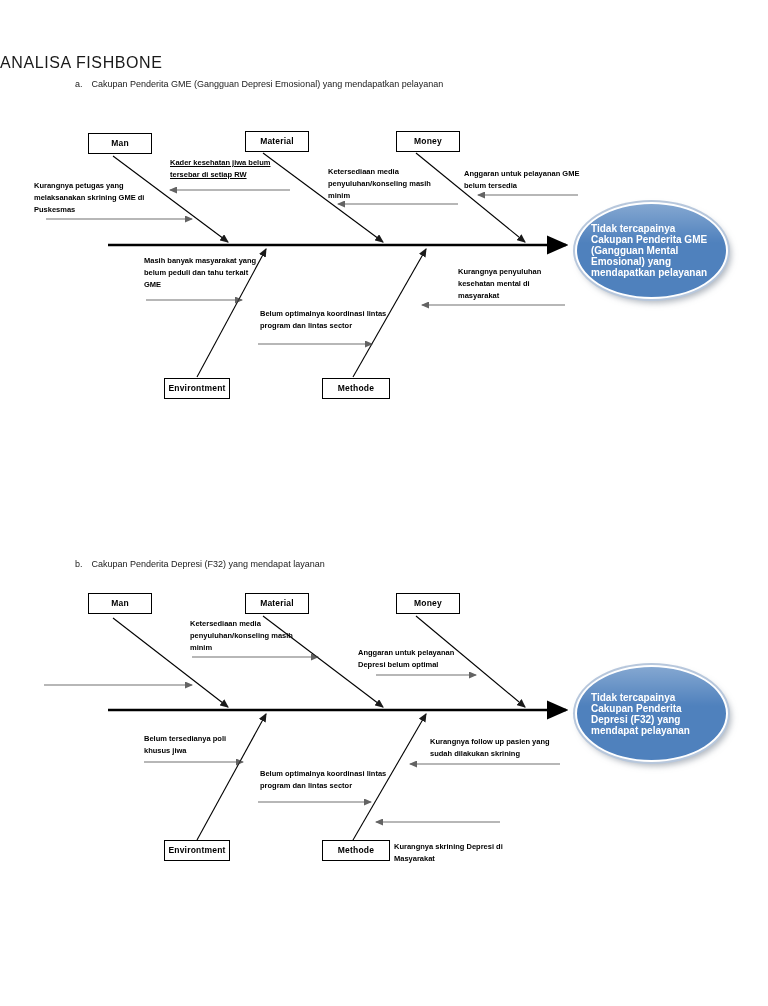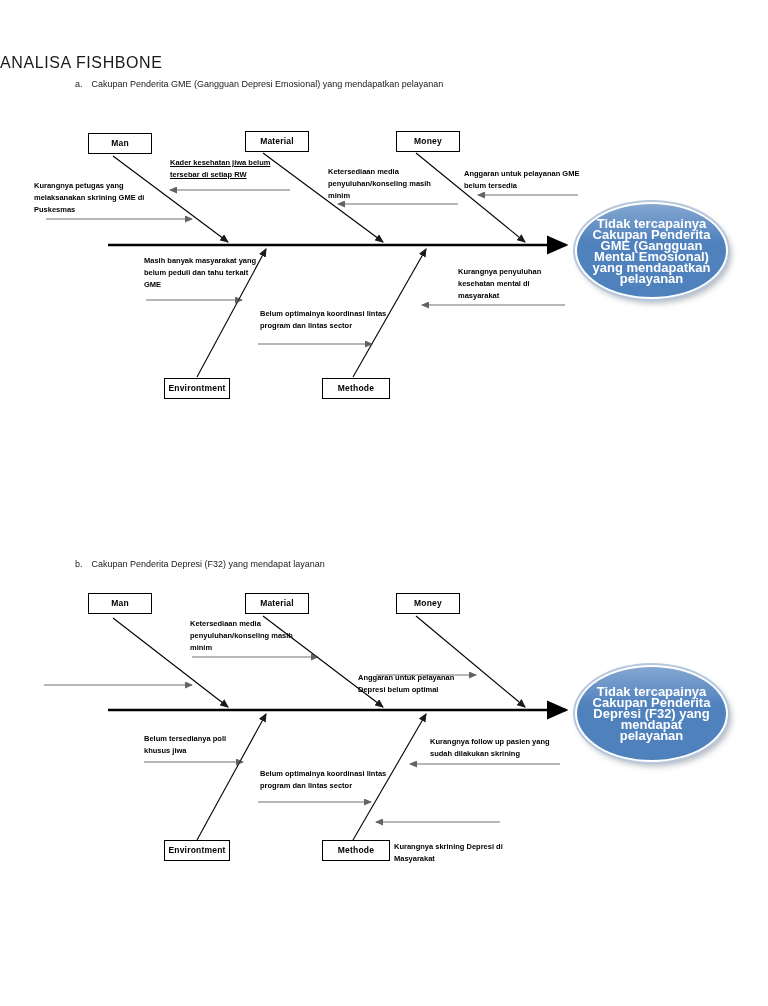--- a/index.html
+++ b/index.html
@@ -29,22 +29,22 @@
   .cause{
     position:absolute;font-size:7.5px;font-weight:bold;line-height:12px;color:#000;
   }
   .effect-ellipse{
     position:absolute;width:153px;height:97px;border-radius:50%;
     box-sizing:border-box;
     background-image:linear-gradient(180deg,rgba(255,255,255,.30),rgba(255,255,255,0) 42%);
     background-color:var(--effect-fill,#4f81bd);
     border:2px solid #ffffff;
     box-shadow:0 0 0 2px var(--effect-rim,#b7c7dc), 3px 4px 6px rgba(110,120,135,.55);
-    display:flex;align-items:center;justify-content:center;text-align:center;
-    color:#fff;font-size:13px;font-weight:bold;line-height:11px;
+    display:flex;align-items:center;justify-content:center;text-align:left;
+    color:#fff;font-size:10px;font-weight:bold;line-height:11px;
     padding:10px 14px;
   }
   .spine{stroke:var(--line,#000);stroke-width:2.4px;}
   .bone{stroke:var(--line,#1a1a1a);stroke-width:1.1px;}
   .cause-arrow{stroke:var(--cause-arrow,#4a4a4a);stroke-width:1px;opacity:.8;}
 </style>
 </head>
 <body>
 
 <svg width="0" height="0" style="position:absolute">
@@ -124,20 +124,20 @@
     <line class="cause-arrow" x1="500" y1="232" x2="376" y2="232" marker-end="url(#mk-cause)"></line>
   </svg>
 
   <div class="cat-box" style="left:88px;top:3px;">Man</div>
   <div class="cat-box" style="left:245px;top:3px;">Material</div>
   <div class="cat-box" style="left:396px;top:3px;">Money</div>
   <div class="cat-box" style="left:164px;top:250px;width:66px;">Environtment</div>
   <div class="cat-box" style="left:322px;top:250px;width:68px;">Methode</div>
 
   <div class="cause" style="left:190px;top:28px;width:124px;">Ketersediaan media penyuluhan/konseling masih minim</div>
-  <div class="cause" style="left:358px;top:57px;width:118px;margin-top:25px;">Anggaran untuk pelayanan Depresi belum optimal</div>
+  <div class="cause" style="left:358px;top:57px;width:118px;">Anggaran untuk pelayanan Depresi belum optimal</div>
   <div class="cause" style="left:144px;top:143px;width:110px;">Belum tersedianya poli khusus jiwa</div>
   <div class="cause" style="left:260px;top:178px;width:128px;">Belum optimalnya koordinasi lintas program dan lintas sector</div>
   <div class="cause" style="left:430px;top:146px;width:134px;">Kurangnya follow up pasien yang sudah dilakukan skrining</div>
   <div class="cause" style="left:394px;top:204px;width:128px;margin-top:47px;">Kurangnya skrining Depresi di Masyarakat</div>
 
   <div class="effect-ellipse" style="left:575px;top:75px;">Tidak tercapainya Cakupan Penderita Depresi (F32) yang mendapat pelayanan</div>
 </div>
 
 </body></html>

